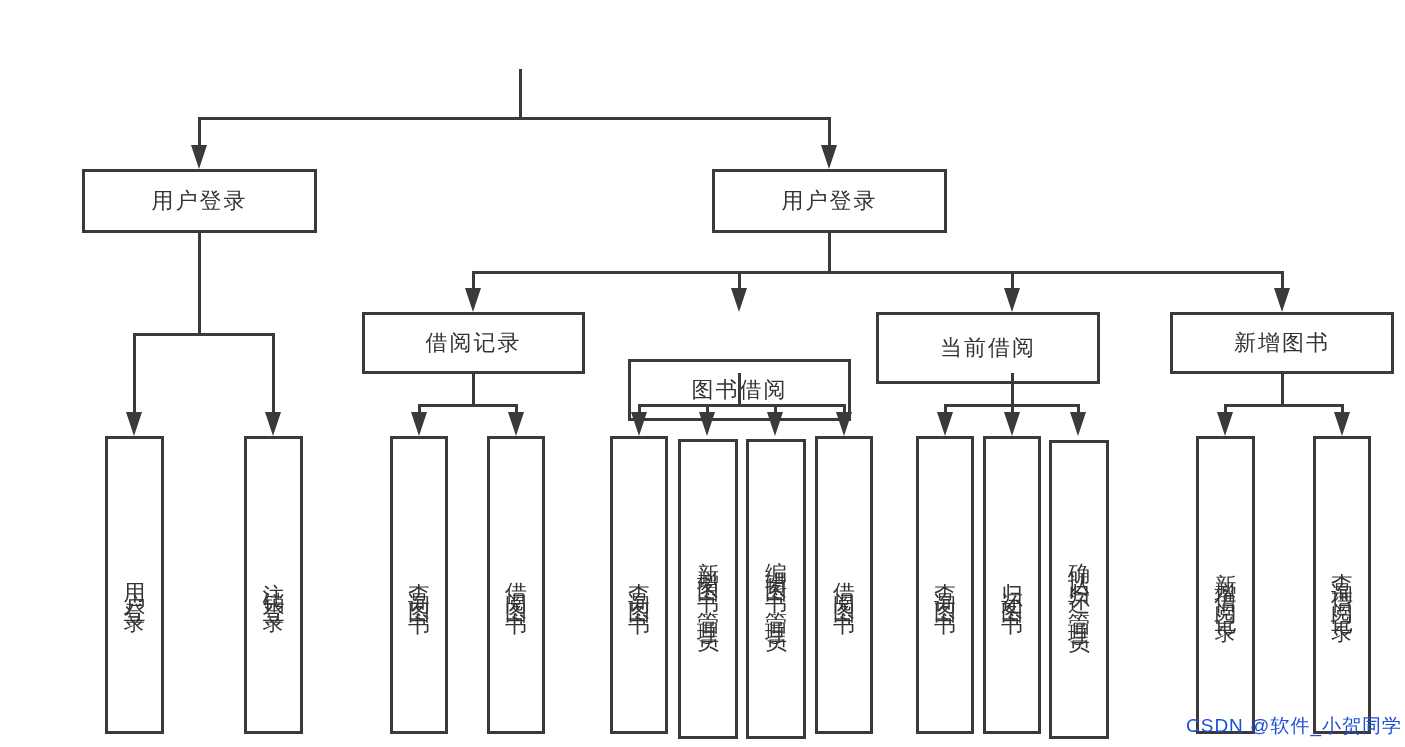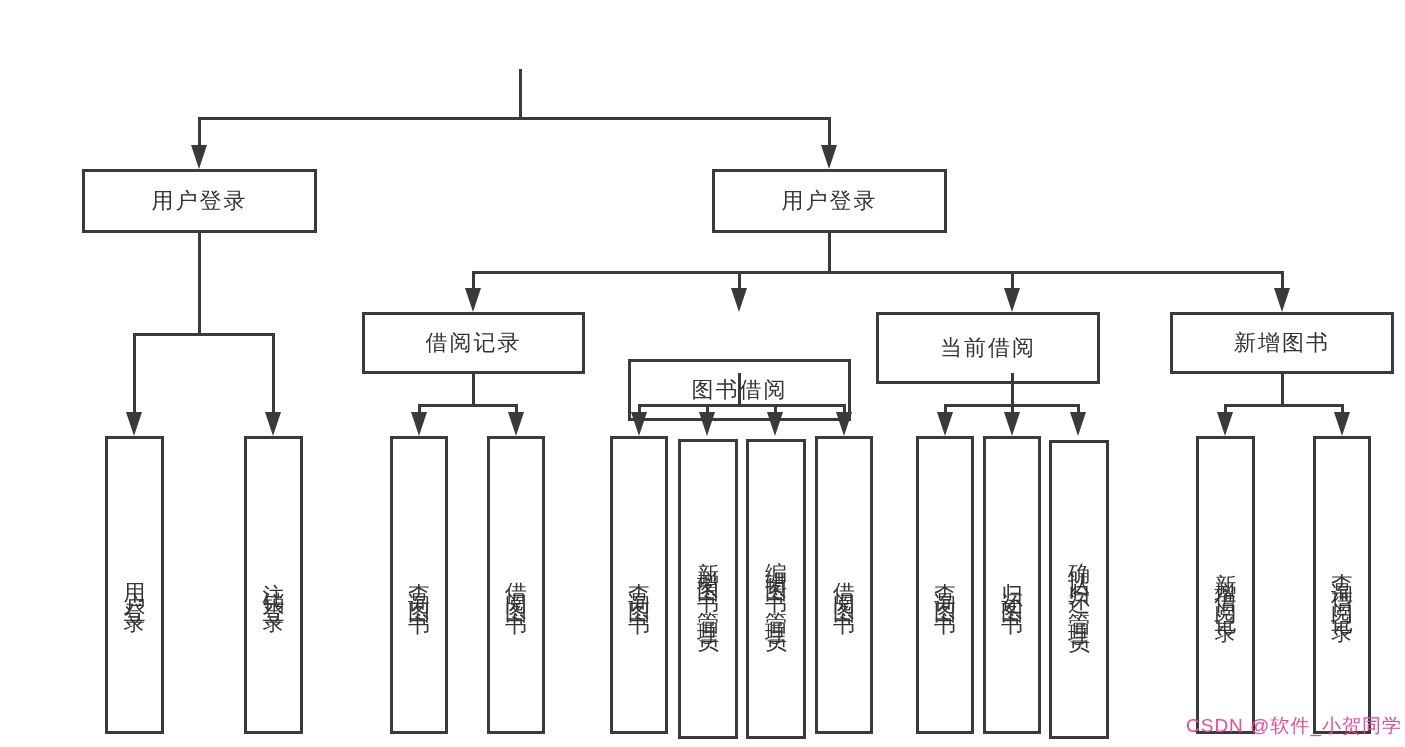--- a/index.html
+++ b/index.html
@@ -33,21 +33,21 @@
   .arrow {
     position:absolute; width:0; height:0;
     border-left:8px solid transparent;
     border-right:8px solid transparent;
     border-top:24px solid #3a3a3a;
   }
   .watermark {
     position:absolute;
     left:1186px; top:713px;
     font-size:19px;
-    color:#ec4899;
+    color:#1d4ed8;
     letter-spacing:1px;
     white-space:nowrap;
     z-index:5;
   }
 </style>
 </head>
 <body>
 
 <div id="canvas">
 

